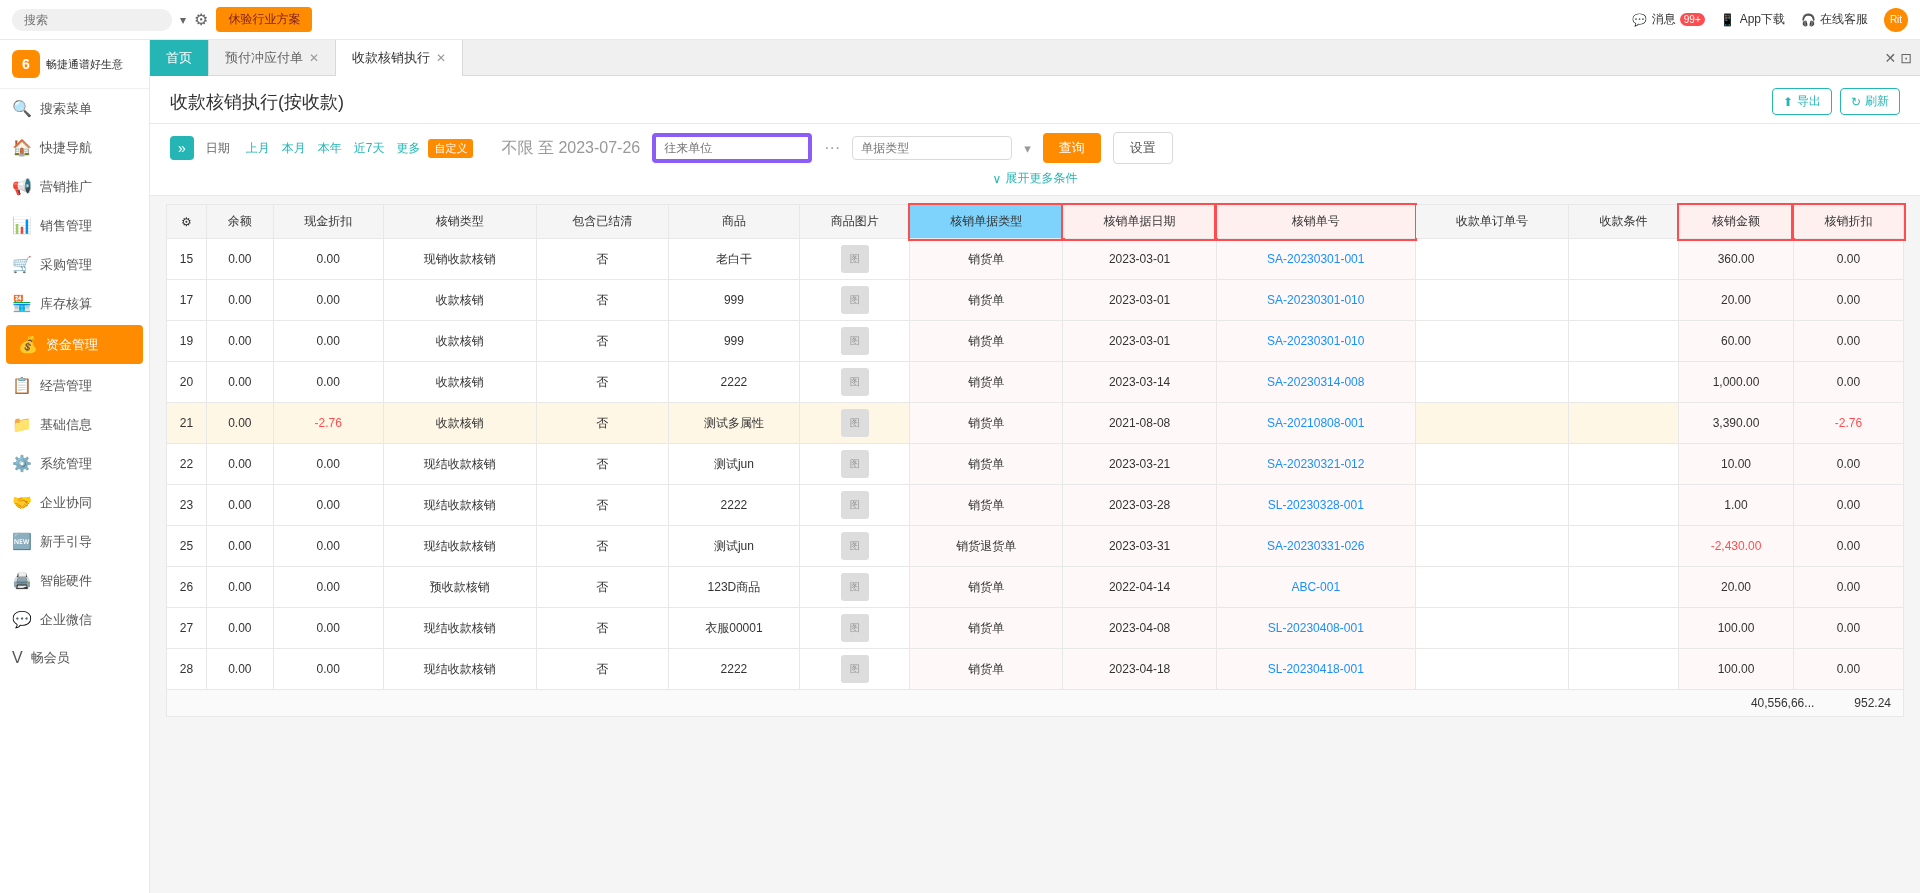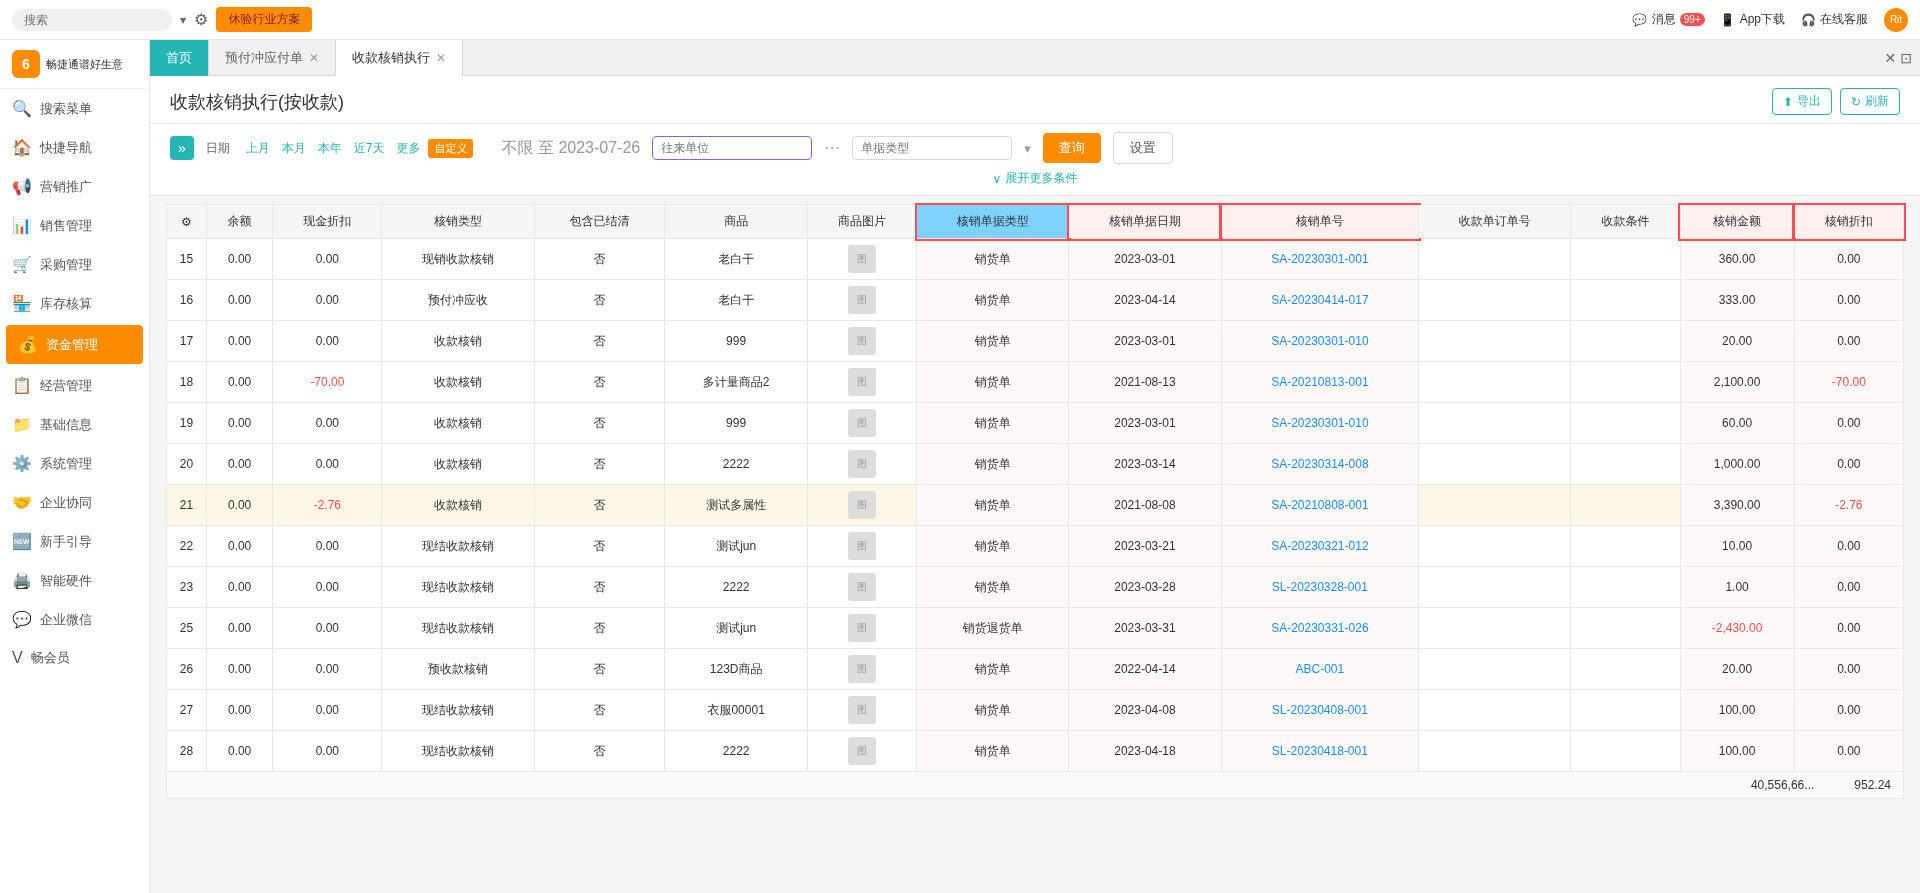--- a/index.html
+++ b/index.html
@@ -53,21 +53,21 @@
 
     
     .filter-bar { background: #fff; padding: 8px 20px; border-bottom: 1px solid #e8e8e8; }
     .filter-row { display: flex; align-items: center; gap: 12px; }
     .filter-toggle { background: #26b5b5; color: #fff; border: none; border-radius: 4px; padding: 4px 8px; cursor: pointer; font-size: 14px; }
     .filter-label { font-size: 12px; color: #666; }
     .filter-date-group { display: flex; align-items: center; gap: 4px; }
     .filter-date-btn { background: none; border: none; color: #26b5b5; font-size: 12px; cursor: pointer; padding: 2px 4px; }
     .filter-custom { background: #ff8c00; color: #fff; border: none; border-radius: 3px; padding: 2px 6px; font-size: 11px; cursor: pointer; }
     .filter-date-range { font-size: 16px; color: #999; margin-left: 16px; }
-    .filter-input { border: 1px solid #8b5cf6; border-radius: 4px; padding: 4px 8px; font-size: 12px; color: #999; width: 160px; }
+    .filter-input { border: 4px solid #8b5cf6; border-radius: 4px; padding: 4px 8px; font-size: 12px; color: #999; width: 160px; }
     .filter-dots { color: #999; font-size: 16px; cursor: pointer; }
     .filter-select { border: 1px solid #d9d9d9; border-radius: 4px; padding: 4px 8px; font-size: 12px; color: #999; width: 160px; }
     .btn-query { background: #ff8c00; color: #fff; border: none; border-radius: 4px; padding: 6px 16px; font-size: 13px; cursor: pointer; }
     .btn-settings { background: #fff; border: 1px solid #d9d9d9; border-radius: 4px; padding: 6px 16px; font-size: 13px; cursor: pointer; color: #555; }
     .expand-btn { display: flex; align-items: center; gap: 4px; color: #26b5b5; font-size: 12px; cursor: pointer; background: none; border: none; margin: 6px auto 0; width: fit-content; }
 
     
     .table-wrap { flex: 1; overflow: auto; padding: 8px 16px; }
     table { width: 100%; border-collapse: collapse; background: #fff; font-size: 12px; }
     thead th {
@@ -285,72 +285,36 @@
   </td>
     <td style="background:#fff8f8;">销货单</td>
     <td style="background:#fff8f8;">2023-03-01</td>
     <td style="background:#fff8f8;"><a class="link-text">SA-20230301-001</a></td>
     <td></td>
     <td></td>
     <td style="background:#fff8f8;">360.00</td>
     <td style="background:#fff8f8;">0.00</td>
   </tr>
               <tr>
-    <td style="text-align:center;">16</td>
-    <td>0.00</td>
-    <td>0.00</td>
-    <td>预付冲应收</td>
-    <td>否</td>
-    <td>老白干</td>
-    <td style="text-align:center;">
-    <div style="width:28px;height:28px;background:#ddd;border-radius:3px;margin:auto;display:flex;align-items:center;justify-content:center;font-size:10px;color:#999;">图</div>
-  </td>
-    <td style="background:#fff8f8;">销货单</td>
-    <td style="background:#fff8f8;">2023-04-14</td>
-    <td style="background:#fff8f8;"><a class="link-text">SA-20230414-017</a></td>
-    <td></td>
-    <td></td>
-    <td style="background:#fff8f8;">333.00</td>
-    <td style="background:#fff8f8;">0.00</td>
-  </tr>
-              <tr>
     <td style="text-align:center;">17</td>
     <td>0.00</td>
     <td>0.00</td>
     <td>收款核销</td>
     <td>否</td>
     <td>999</td>
     <td style="text-align:center;">
     <div style="width:28px;height:28px;background:#ddd;border-radius:3px;margin:auto;display:flex;align-items:center;justify-content:center;font-size:10px;color:#999;">图</div>
   </td>
     <td style="background:#fff8f8;">销货单</td>
     <td style="background:#fff8f8;">2023-03-01</td>
     <td style="background:#fff8f8;"><a class="link-text">SA-20230301-010</a></td>
     <td></td>
     <td></td>
     <td style="background:#fff8f8;">20.00</td>
     <td style="background:#fff8f8;">0.00</td>
-  </tr>
-              <tr>
-    <td style="text-align:center;">18</td>
-    <td>0.00</td>
-    <td class="red-text">-70.00</td>
-    <td>收款核销</td>
-    <td>否</td>
-    <td>多计量商品2</td>
-    <td style="text-align:center;">
-    <div style="width:28px;height:28px;background:#ddd;border-radius:3px;margin:auto;display:flex;align-items:center;justify-content:center;font-size:10px;color:#999;">图</div>
-  </td>
-    <td style="background:#fff8f8;">销货单</td>
-    <td style="background:#fff8f8;">2021-08-13</td>
-    <td style="background:#fff8f8;"><a class="link-text">SA-20210813-001</a></td>
-    <td></td>
-    <td></td>
-    <td style="background:#fff8f8;">2,100.00</td>
-    <td class="red-text" style="background:#fff8f8;">-70.00</td>
   </tr>
               <tr>
     <td style="text-align:center;">19</td>
     <td>0.00</td>
     <td>0.00</td>
     <td>收款核销</td>
     <td>否</td>
     <td>999</td>
     <td style="text-align:center;">
     <div style="width:28px;height:28px;background:#ddd;border-radius:3px;margin:auto;display:flex;align-items:center;justify-content:center;font-size:10px;color:#999;">图</div>

